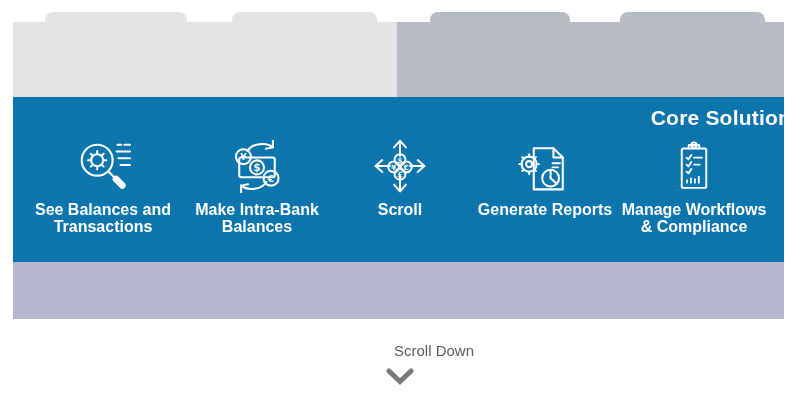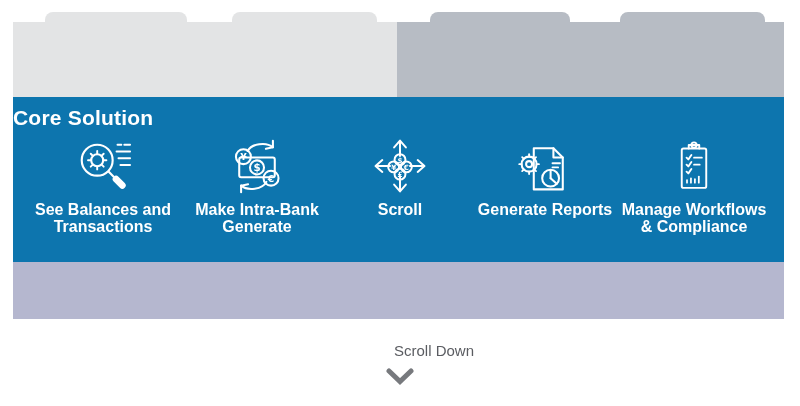--- a/index.html
+++ b/index.html
@@ -7,22 +7,22 @@
   .canvas{position:relative;width:800px;height:406px;background:#fff;overflow:hidden;}
 
   .tab{position:absolute;top:12px;height:14px;border-radius:8px 8px 0 0;}
   .tab.light{background:var(--c-band-light,#e3e4e5);}
   .tab.dark{background:var(--c-band-dark,#b7bcc4);}
 
   .band-left{position:absolute;left:13px;top:22px;width:384px;height:75px;background:var(--c-band-light,#e3e4e5);}
   .band-right{position:absolute;left:397px;top:22px;width:387px;height:75px;background:var(--c-band-dark,#b7bcc4);}
 
   .banner{position:absolute;left:13px;top:97px;width:771px;height:165px;background:var(--c-blue,#0d75ae);}
-  .banner-title{position:absolute;top:9px;left:0;width:100%;text-align:left;
-    color:#fff;font-size:21px;font-weight:bold;letter-spacing:.2px;}
+  .banner-title{position:absolute;top:9px;left:0;width:100%;text-align:right;
+    color:#fff;font-size:21px;font-weight:bold;letter-spacing:.2px;padding-left:7px;}
 
   .feature{position:absolute;top:38px;display:flex;flex-direction:column;align-items:center;}
   .feature .iconbox{height:62px;display:flex;align-items:center;justify-content:center;}
   .feature .lbl{margin-top:4px;color:#fff;font-size:16px;font-weight:bold;line-height:17px;
     text-align:center;white-space:pre-line;}
 
   .f1{left:15px;width:150px;}
   .f2{left:169px;width:150px;}
   .f3{left:327px;width:120px;}
   .f4{left:447px;width:170px;}
@@ -94,21 +94,21 @@
           <rect x="13" y="22" width="38" height="21" rx="2"></rect>
           <circle cx="32" cy="32.5" r="7.5"></circle>
           <text x="32" y="36.5" font-size="11" text-anchor="middle">$</text>
           <circle cx="17.5" cy="21" r="8"></circle>
           <text x="17.5" y="24.8" font-size="10" text-anchor="middle">¥</text>
           <circle cx="47" cy="44" r="8"></circle>
           <text x="47" y="47.8" font-size="10" text-anchor="middle">€</text>
         </svg>
       </div>
       <div class="lbl">Make Intra-Bank
-Generate</div>
+Balances</div>
     </div>
 
     <div class="feature f3">
       <div class="iconbox">
         <svg class="ic" width="58" height="60" viewBox="0 0 64 66">
           <path d="M32 22 L32 8 M25.5 12.5 L32 5 L38.5 12.5"></path>
           <path d="M32 44 L32 58 M25.5 53.5 L32 61 L38.5 53.5"></path>
           <path d="M21 33 L8 33 M12.5 26.5 L5 33 L12.5 39.5"></path>
           <path d="M43 33 L56 33 M51.5 26.5 L59 33 L51.5 39.5"></path>
           <circle cx="32" cy="26" r="6"></circle>

